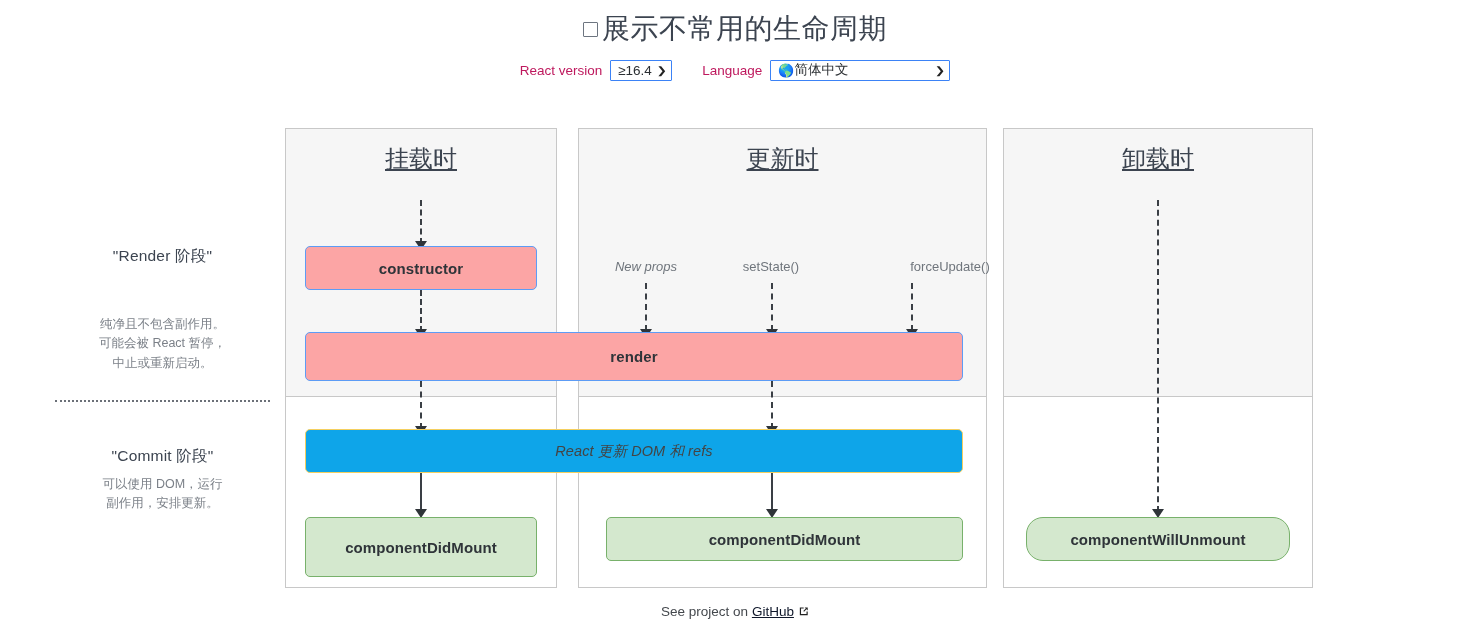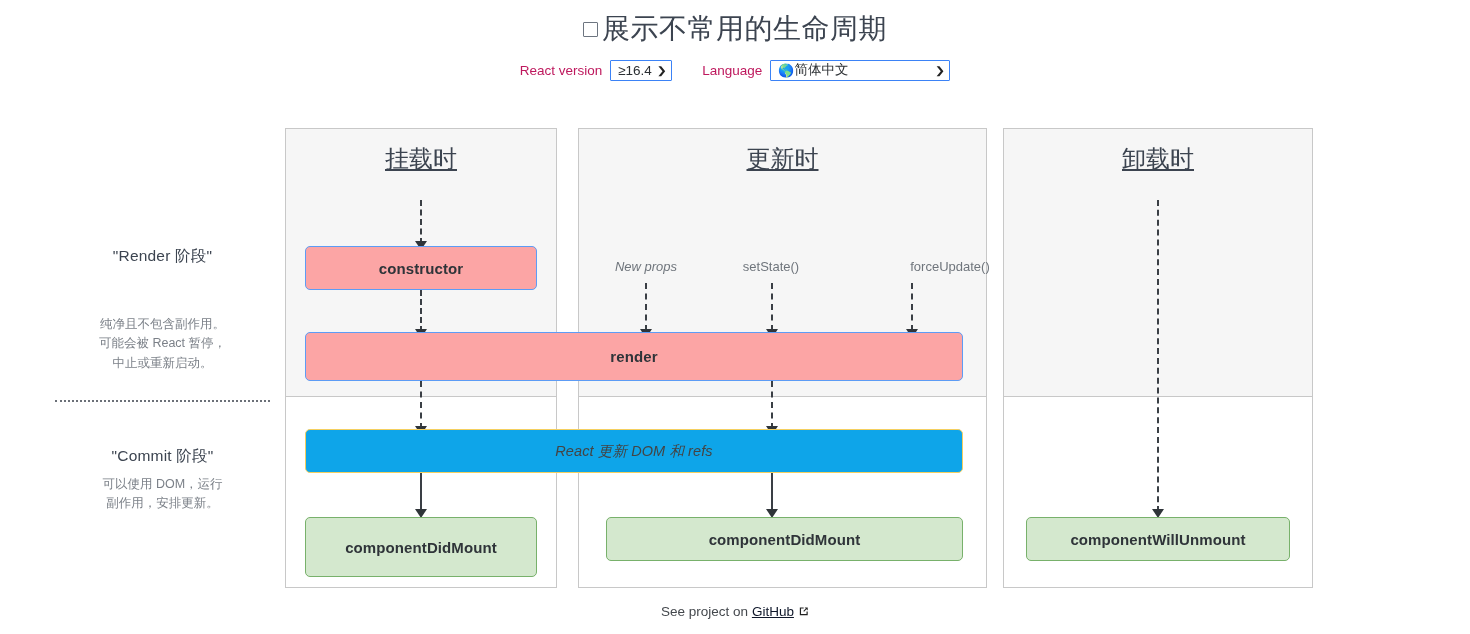--- a/index.html
+++ b/index.html
@@ -228,21 +228,21 @@
   <div class="node blue" style="left:305px; top:118px; width:232px; height:44px;">constructor</div>
 
   <div class="node blue" style="left:305px; top:204px; width:658px; height:49px;">render</div>
 
   <div class="node yellow" style="left:305px; top:301px; width:658px; height:44px;">React 更新 DOM 和 refs</div>
 
   <div class="node green" style="left:305px; top:389px; width:232px; height:60px;">componentDidMount</div>
 
   <div class="node green" style="left:606px; top:389px; width:357px; height:44px;">componentDidMount</div>
 
-  <div class="node green" style="left:1026px; top:389px; width:264px; height:44px;">componentWillUnmount</div>
+  <div class="node green" style="left:1026px; top:389px; width:264px; height:44px;border-radius:17px;">componentWillUnmount</div>
 </div>
 
 <div class="footer">
   <span>See project on</span>
   <a>GitHub</a><span class="ext-icon"><svg width="11" height="11" viewBox="0 0 12 12">
         <path d="M2 1.5h4.2v1.3H3.3v6h6V5.9h1.3V10H2z" fill="#222"></path>
         <path d="M7.2 1.5h3.4v3.4L9.3 3.6 6.6 6.3 5.8 5.5l2.7-2.7z" fill="#222"></path>
       </svg></span>
 </div>
 

